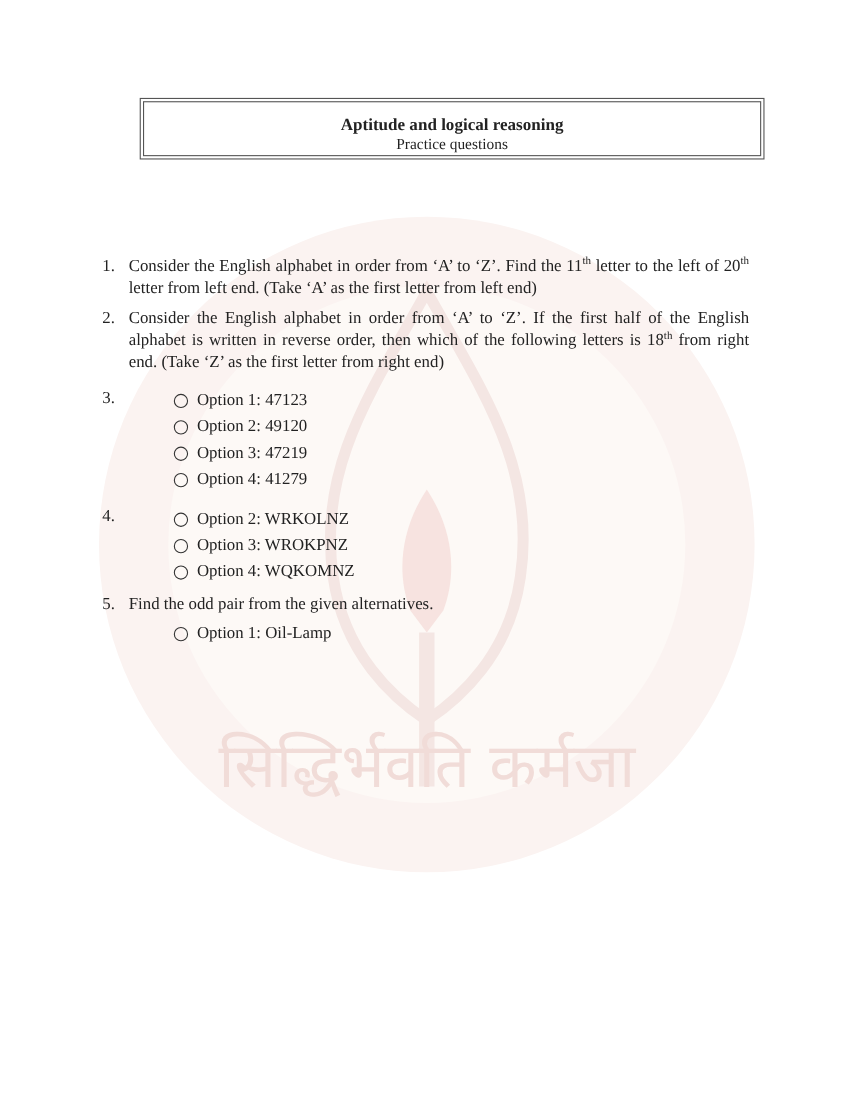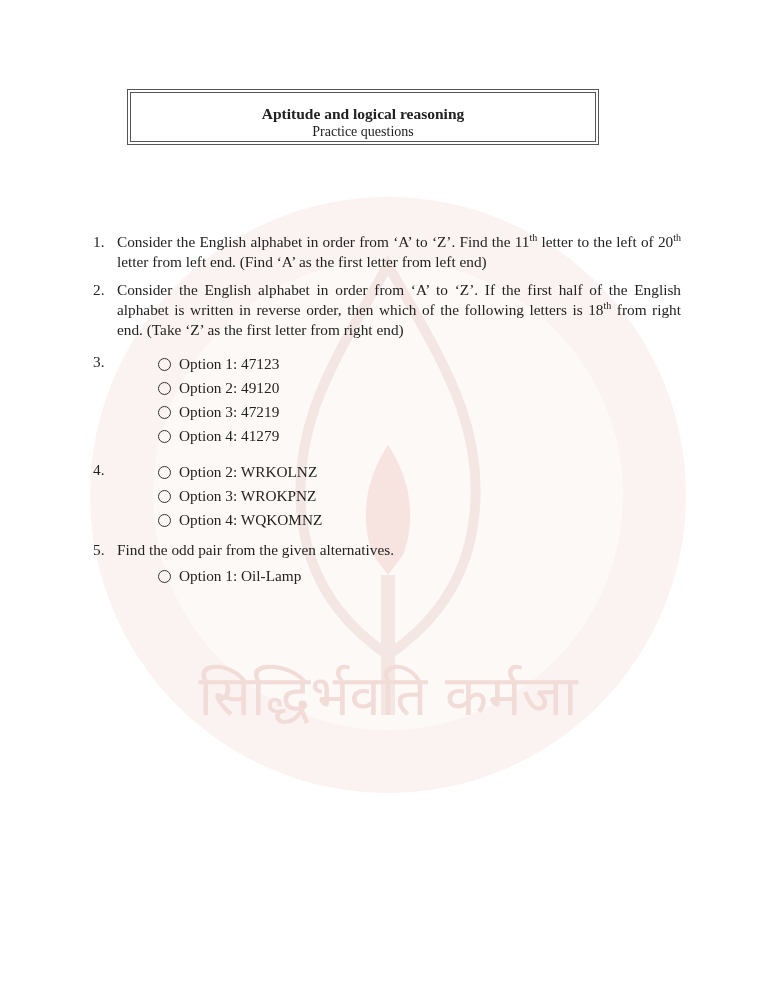--- a/index.html
+++ b/index.html
@@ -2,21 +2,21 @@
 <html><head>
   <meta charset="utf-8">
   <style>
     html, body { margin: 0; padding: 0; }
     body {
       width: 768px; height: 994px; background: #ffffff; position: relative; overflow: hidden;
       font-family: "DejaVu Serif", "Liberation Serif", serif; color: #222;
     }
     .watermark { position: absolute; left: 88px; top: 195px; width: 600px; height: 600px; pointer-events: none; }
     .title-box {
-      position: absolute; left: 127px; top: 89px; width: 472px; height: 56px;
+      position: absolute; left: 127px; top: 89px; width: 568px; height: 56px;
       border: 1px solid #555; box-sizing: border-box; padding: 2px;
     }
     .title-inner {
       width: 100%; height: 100%; border: 1px solid #555; box-sizing: border-box;
       text-align: center; padding-top: 12px;
     }
     .title { font-family: "Liberation Serif", serif; font-weight: bold; font-size: 15.5px; line-height: 18px; }
     .subtitle { font-family: "Liberation Serif", serif; font-size: 14px; line-height: 18px; }
     .questions { position: absolute; left: 93px; top: 232px; width: 588px; font-family: "Liberation Serif", serif; font-size: 15.3px; line-height: 20px; }
     .question { position: relative; padding-left: 24px; }
@@ -44,21 +44,21 @@
   <div class="title-inner">
     <div class="title">Aptitude and logical reasoning</div>
     <div class="subtitle">Practice questions</div>
   </div>
 </div>
 
 <div class="questions">
 
   <div class="question">
     <span class="q-num">1.</span>
-    <div class="q-text"><span>Consider the English alphabet in order from ‘A’ to ‘Z’. Find the 11</span><sup>th</sup><span> letter to the left of 20</span><sup>th</sup><span> letter from left end. (Find ‘A’ as the first letter from left end)</span></div>
+    <div class="q-text"><span>Consider the English alphabet in order from ‘A’ to ‘Z’. Find the 11</span><sup>th</sup><span> letter to the left of 20</span><sup>th</sup><span> letter from left end. (Take ‘A’ as the first letter from left end)</span></div>
   </div>
   <div class="q-gap"></div>
 
   <div class="question">
     <span class="q-num">2.</span>
     <div class="q-text"><span>Consider the English alphabet in order from ‘A’ to ‘Z’. If the first half of the English alphabet is written in reverse order, then which of the following letters is 18</span><sup>th</sup><span> from right end. (Take ‘Z’ as the first letter from right end)</span></div>
   </div>
   <div class="q-gap"></div>
 
   <div class="question">

